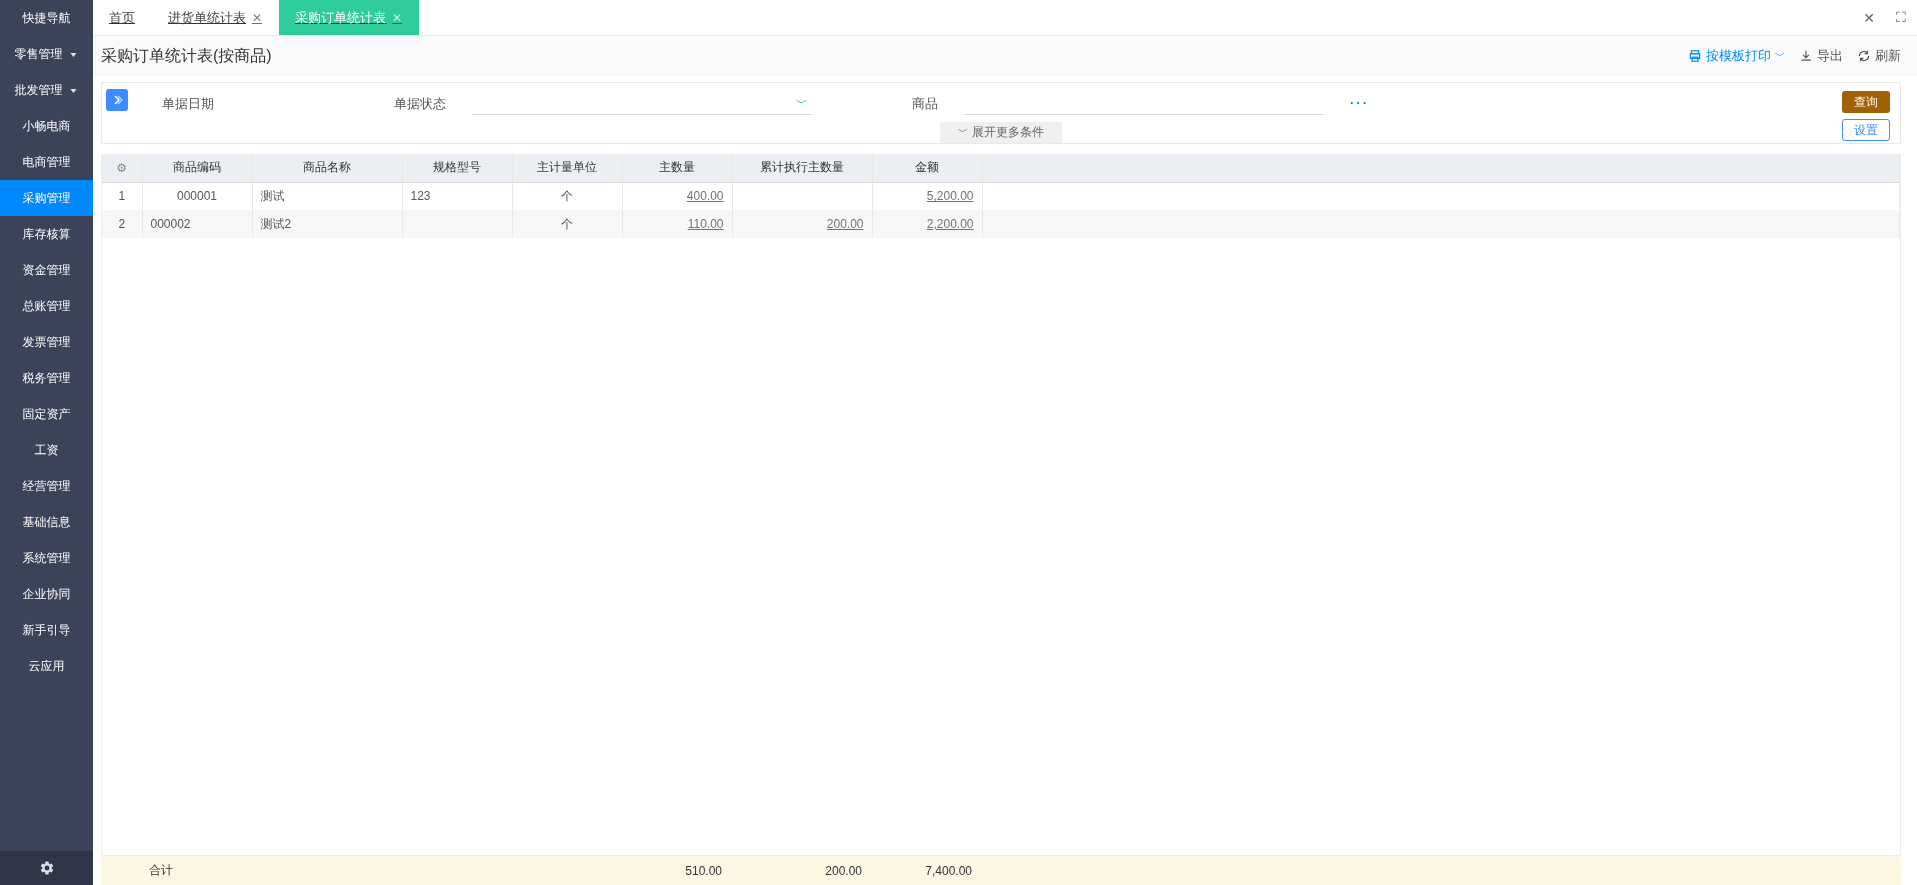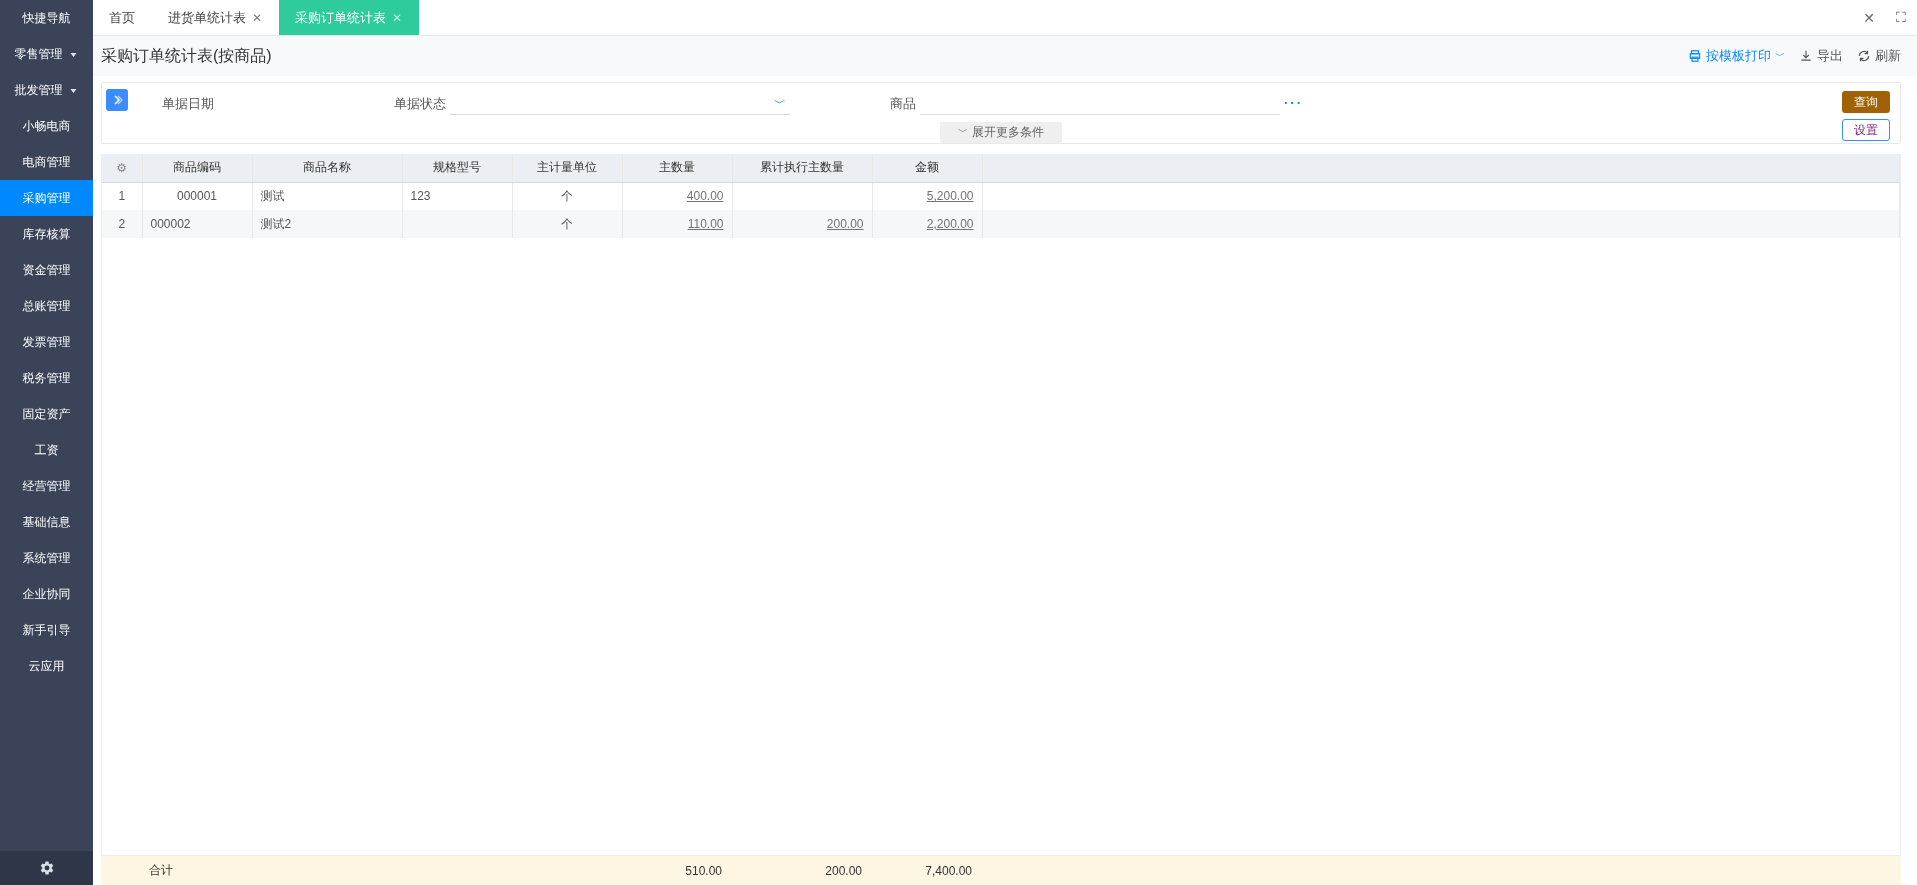--- a/index.html
+++ b/index.html
@@ -33,35 +33,35 @@
 .header-actions { display: flex; align-items: center; gap: 14px; font-size: 13px; color: #555; }
 .header-action { display: flex; align-items: center; gap: 4px; cursor: pointer; }
 .header-action.primary { color: #0088ff; }
 .header-action svg { width: 14px; height: 14px; }
 
 
 .filter-wrap { margin: 6px 16px 0 8px; border: 1px solid #e8e8e8; border-radius: 2px; position: relative; background: #fff; }
 .filter-collapse-btn { position: absolute; left: 4px; top: 6px; width: 22px; height: 22px; border-radius: 3px; background: #3a8cff; display: flex; align-items: center; justify-content: center; color: #fff; cursor: pointer; }
 .filter-collapse-btn svg { width: 12px; height: 12px; fill: #fff; }
 .filter-row { display: flex; align-items: flex-start; padding: 10px 0 6px 60px; }
-.filter-group { display: flex; align-items: flex-start; gap: 4px; margin-right: 60px; }
+.filter-group { display: flex; align-items: flex-start; gap: 26px; margin-right: 60px; }
 .filter-label { color: #555; font-size: 13px; padding-top: 2px; white-space: nowrap; }
 .date-chips { display: flex; flex-direction: column; gap: 2px; }
 .chip-row { display: flex; align-items: center; gap: 2px; }
 .chip { padding: 1px 8px; font-size: 12px; color: #666; cursor: pointer; border-radius: 10px; }
 .chip.active { background: #2ecc9c; color: #fff; }
 .date-range { font-size: 12px; color: #666; }
 .filter-select { border-bottom: 1px solid #d9d9d9; min-width: 340px; height: 22px; display: flex; align-items: center; justify-content: flex-end; color: #bbb; cursor: pointer; padding-right: 4px; }
 .filter-select.wide { min-width: 360px; }
 .filter-select .sel-caret { color: #0088ff; font-size: 12px; }
 .filter-more-dots { color: #0088ff; font-weight: bold; letter-spacing: 2px; padding-right: 6px; cursor: pointer; padding-top: 2px; }
 .filter-actions { position: absolute; right: 10px; top: 8px; display: flex; flex-direction: column; gap: 6px; }
 .btn { min-width: 48px; height: 22px; border-radius: 3px; font-size: 12px; display: flex; align-items: center; justify-content: center; cursor: pointer; border: 1px solid transparent; }
 .btn-primary { background: #a16207; color: #fff; }
-.btn-outline { border-color: #3a8cff; color: #701a75; background: #fff; }
+.btn-outline { border-color: #3a8cff; color: #3b82f6; background: #fff; }
 .expand-more { height: 22px; display: flex; align-items: center; justify-content: center; gap: 6px; color: #666; font-size: 12px; }
 .expand-more .exp-pill { background: #efefef; padding: 2px 18px; border-radius: 2px; cursor: pointer; display: flex; align-items: center; gap: 4px; }
 
 
 .table-zone { flex: 1; margin: 10px 16px 0 8px; display: flex; flex-direction: column; min-height: 0; }
 .table-scroll { flex: 1; overflow: auto; border-left: 1px solid #eee; border-right: 1px solid #eee; }
 .data-table { width: 100%; border-collapse: collapse; table-layout: fixed; }
 .data-table th, .data-table td { border-right: 1px solid #e8e8e8; height: 28px; padding: 0 8px; font-size: 12px; }
 .data-table thead th { background: #ebeef2; color: #333; font-weight: 500; text-align: center; position: sticky; top: 0; border-bottom: 1px solid #d9d9d9; }
 .data-table tbody tr:nth-child(even) td { background: #f5f7f9; }
@@ -156,21 +156,21 @@
     <div class="sidebar-footer">
       <svg viewBox="0 0 24 24">
           <path d="M19.14,12.94a7.07,7.07,0,0,0,.05-.94,7.07,7.07,0,0,0-.05-.94l2.03-1.58a.5.5,0,0,0,.12-.64l-1.92-3.32a.5.5,0,0,0-.6-.22l-2.39.96a7,7,0,0,0-1.62-.94L14.5,2.81A.5.5,0,0,0,14,2.4H10a.5.5,0,0,0-.49.41L9.25,5.32a7,7,0,0,0-1.62.94l-2.39-.96a.5.5,0,0,0-.6.22L2.72,8.84a.5.5,0,0,0,.12.64l2.03,1.58a7.07,7.07,0,0,0-.05.94,7.07,7.07,0,0,0,.05.94L2.84,14.52a.5.5,0,0,0-.12.64l1.92,3.32a.5.5,0,0,0,.6.22l2.39-.96a7,7,0,0,0,1.62.94l.26,2.51A.5.5,0,0,0,10,21.6h4a.5.5,0,0,0,.49-.41l.26-2.51a7,7,0,0,0,1.62-.94l2.39.96a.5.5,0,0,0,.6-.22l1.92-3.32a.5.5,0,0,0-.12-.64ZM12,15.6A3.6,3.6,0,1,1,15.6,12,3.6,3.6,0,0,1,12,15.6Z"></path>
         </svg>
     </div>
   </div>
 
   <div class="main">
 
     <div class="tabs-row">
-      <div id="tabs-mount" style="display: flex;">
+      <div id="tabs-mount" style="display: flex; text-decoration: underline;">
           <div class="tab">
             <span>首页</span>
           </div>
           <div class="tab">
             <span>进货单统计表</span>
             <span class="tab-close">✕</span>
           </div>
           <div class="tab active">
             <span>采购订单统计表</span>
             <span class="tab-close">✕</span>

